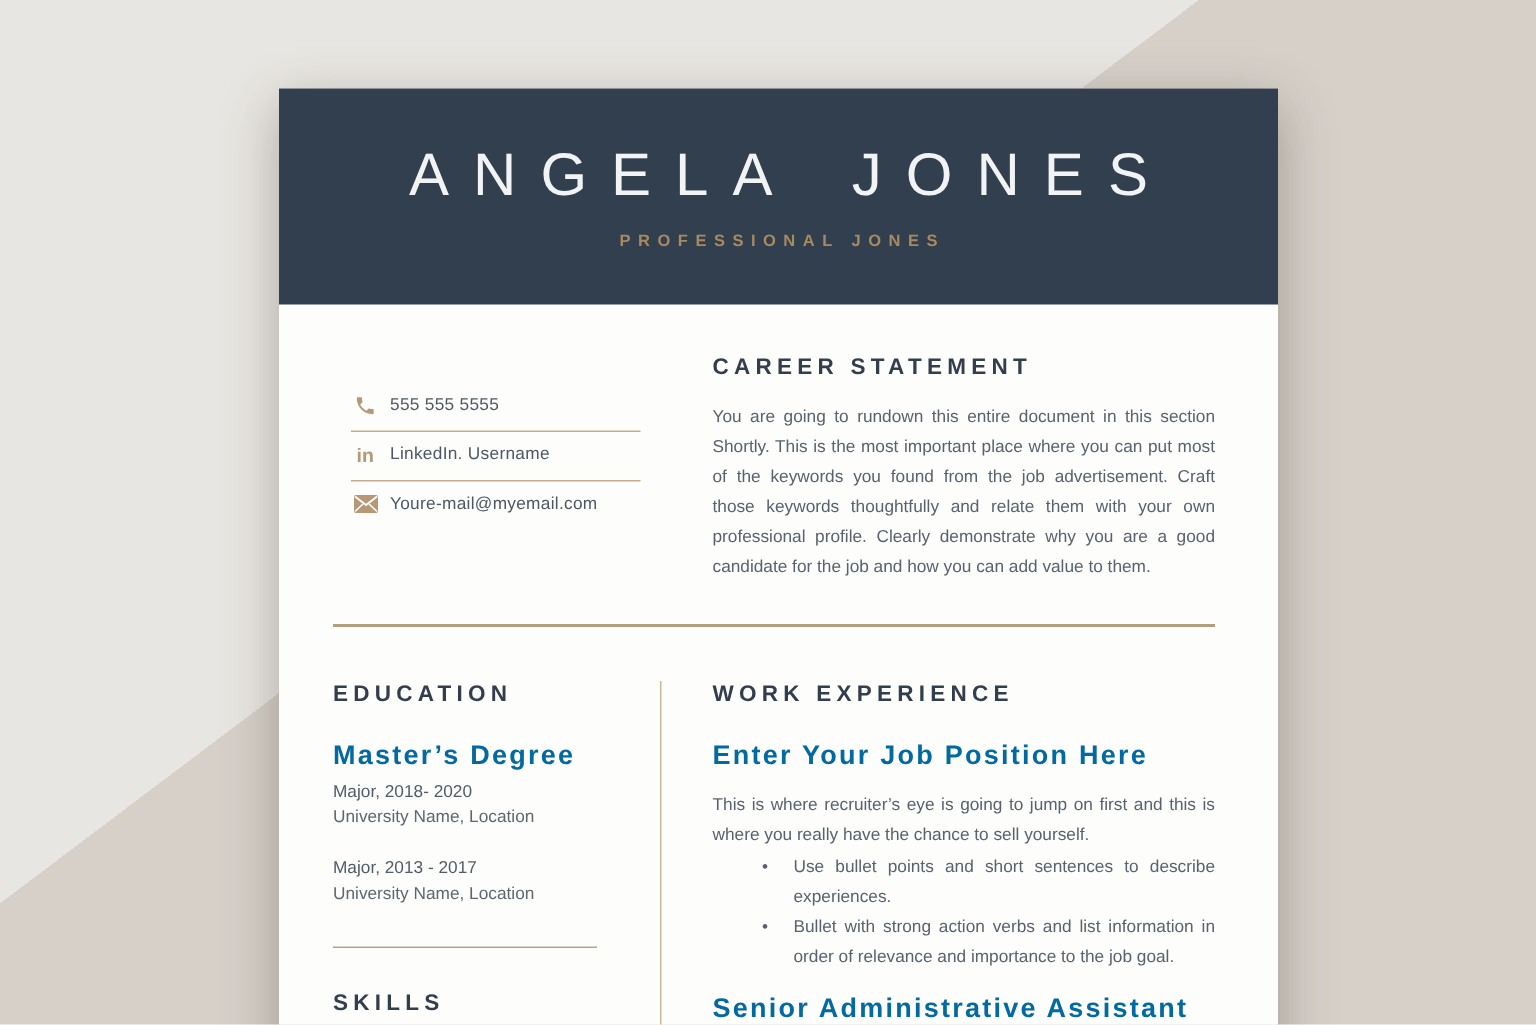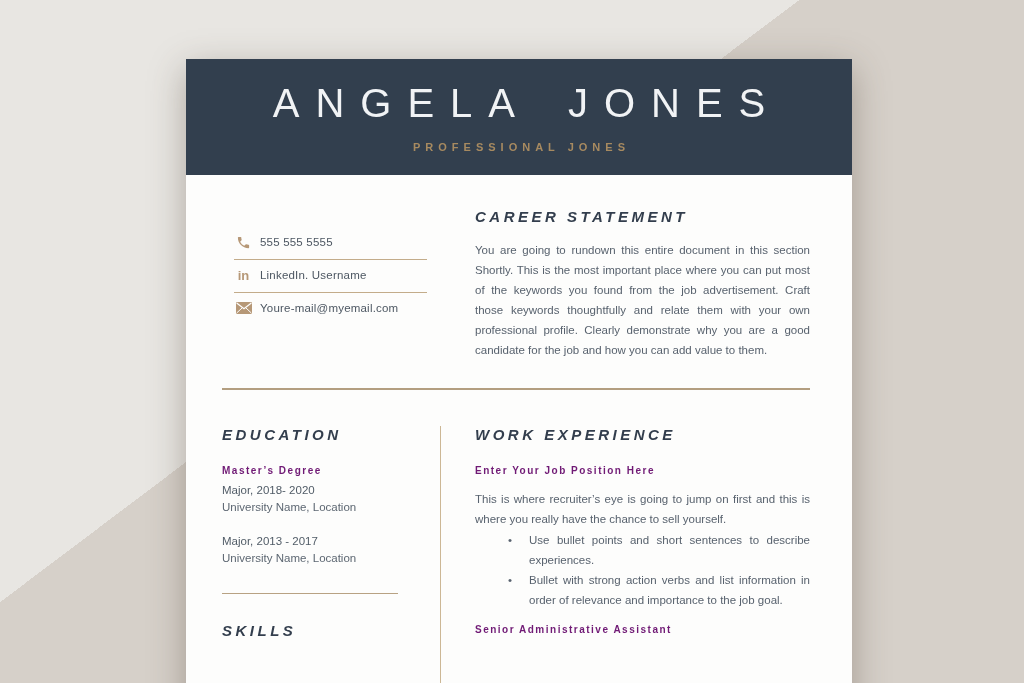--- a/index.html
+++ b/index.html
@@ -9,21 +9,21 @@
     background:linear-gradient(143deg, #e8e6e2 41.4%, #d6d0c9 41.4%);
     position:relative;
   }
   .page {
     position:absolute; left:186px; top:59px; width:666px; height:1020px;
     background:#fdfdfc;
     box-shadow:0 10px 34px rgba(75,63,50,.38);
   }
   
   .hdr {
-    height:116px; background:#323f4e;
+    height:144px; background:#323f4e;
     display:flex; flex-direction:column; align-items:center; justify-content:center;
   }
   .hdr-name {
     color:#f1f3f5; font-size:40px; font-weight:400;
     letter-spacing:16px; text-indent:16px; word-spacing:12px;
     white-space:nowrap;
   }
   .hdr-title {
     margin-top:15px; color:#a78a60; font-size:11px; font-weight:bold;
     letter-spacing:5px; text-indent:5px;
@@ -34,31 +34,31 @@
   
   .contact { width:193px; margin-top:19px; margin-left:12px; }
   .c-row { display:flex; align-items:center; gap:8px; padding:7px 1px 9px; border-bottom:1.5px solid #c3ac8a; }
   .c-row:last-child { border-bottom:none; }
   .c-ico { width:17px; height:16px; flex:0 0 17px; display:flex; align-items:center; justify-content:center; }
   .c-ico svg { display:block; }
   .c-in { font-weight:bold; font-size:13px; color:#b69877; line-height:1; }
   .c-txt { font-size:11.5px; color:#4d5762; letter-spacing:.2px; white-space:nowrap; }
   
   .career { margin-left:auto; width:335px; }
-  .sec-h { font-size:15px; font-weight:bold; color:#333e4d; letter-spacing:3.5px;font-style:italic; }
+  .sec-h { font-size:15px; font-weight:bold; color:#333e4d; letter-spacing:3.5px; }
   .body-txt { font-size:11.5px; line-height:20px; color:#58626e; text-align:justify; }
   .career .body-txt { margin-top:15px; }
   
   .main-divider { border:none; border-top:2px solid #b39e80; margin-top:28px; }
   
   .bottom-section { display:flex; margin-top:36px; min-height:620px; }
   .left-col { width:218px; flex:0 0 218px; padding-right:25px; }
   .v-divider { border-left:1.5px solid #ccb795; align-self:stretch; }
   .right-col { padding-left:34px; width:369px; }
-  .sub-h { font-size:10px; font-weight:bold; color:#701a75; letter-spacing:1.5px; }
+  .sub-h { font-size:18px; font-weight:bold; color:#0369a1; letter-spacing:1.5px; }
   
   .edu { margin-top:22px; }
   .edu + .edu { margin-top:17px; }
   .edu-meta { margin-top:6px; font-size:11.5px; line-height:17px; color:#515c67; }
   .edu-meta .line2 { color:#5d6772; }
   .skills-divider { border:none; border-top:1.5px solid #b8a283; width:176px; margin-top:26px; }
   .skills-h { margin-top:28px; }
   
   .job { margin-top:22px; }
   .job + .job { margin-top:14px; }

